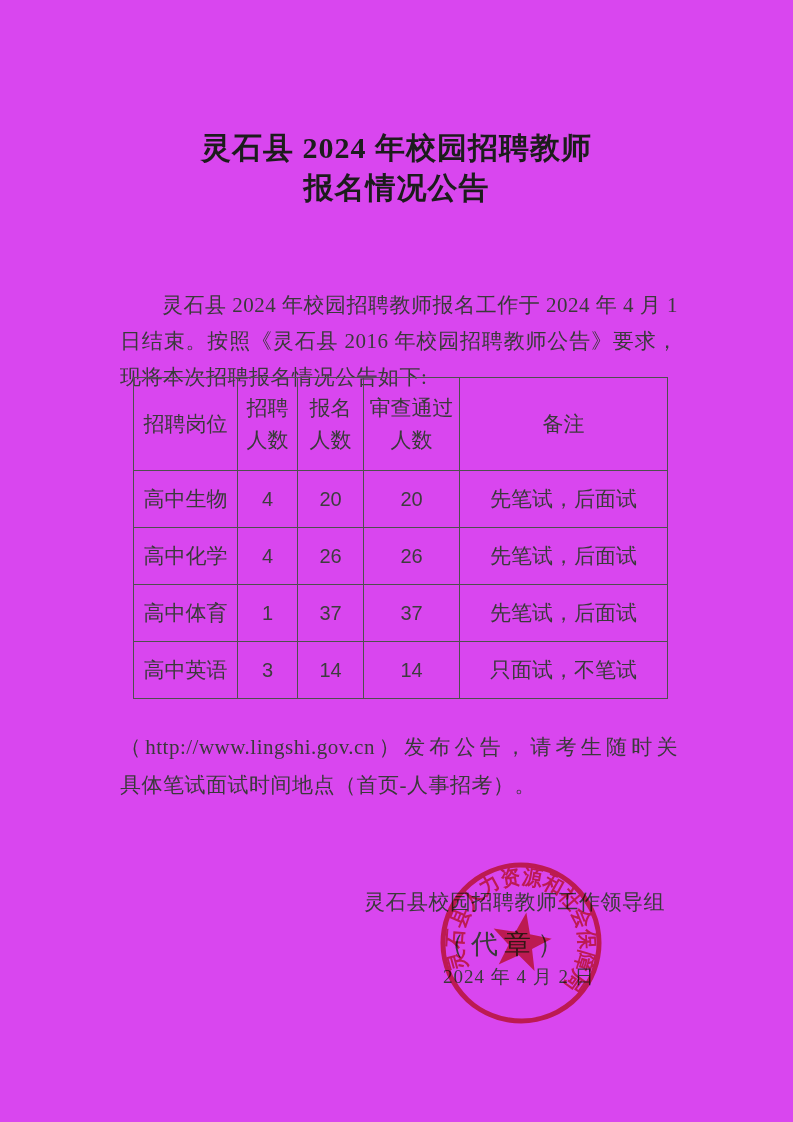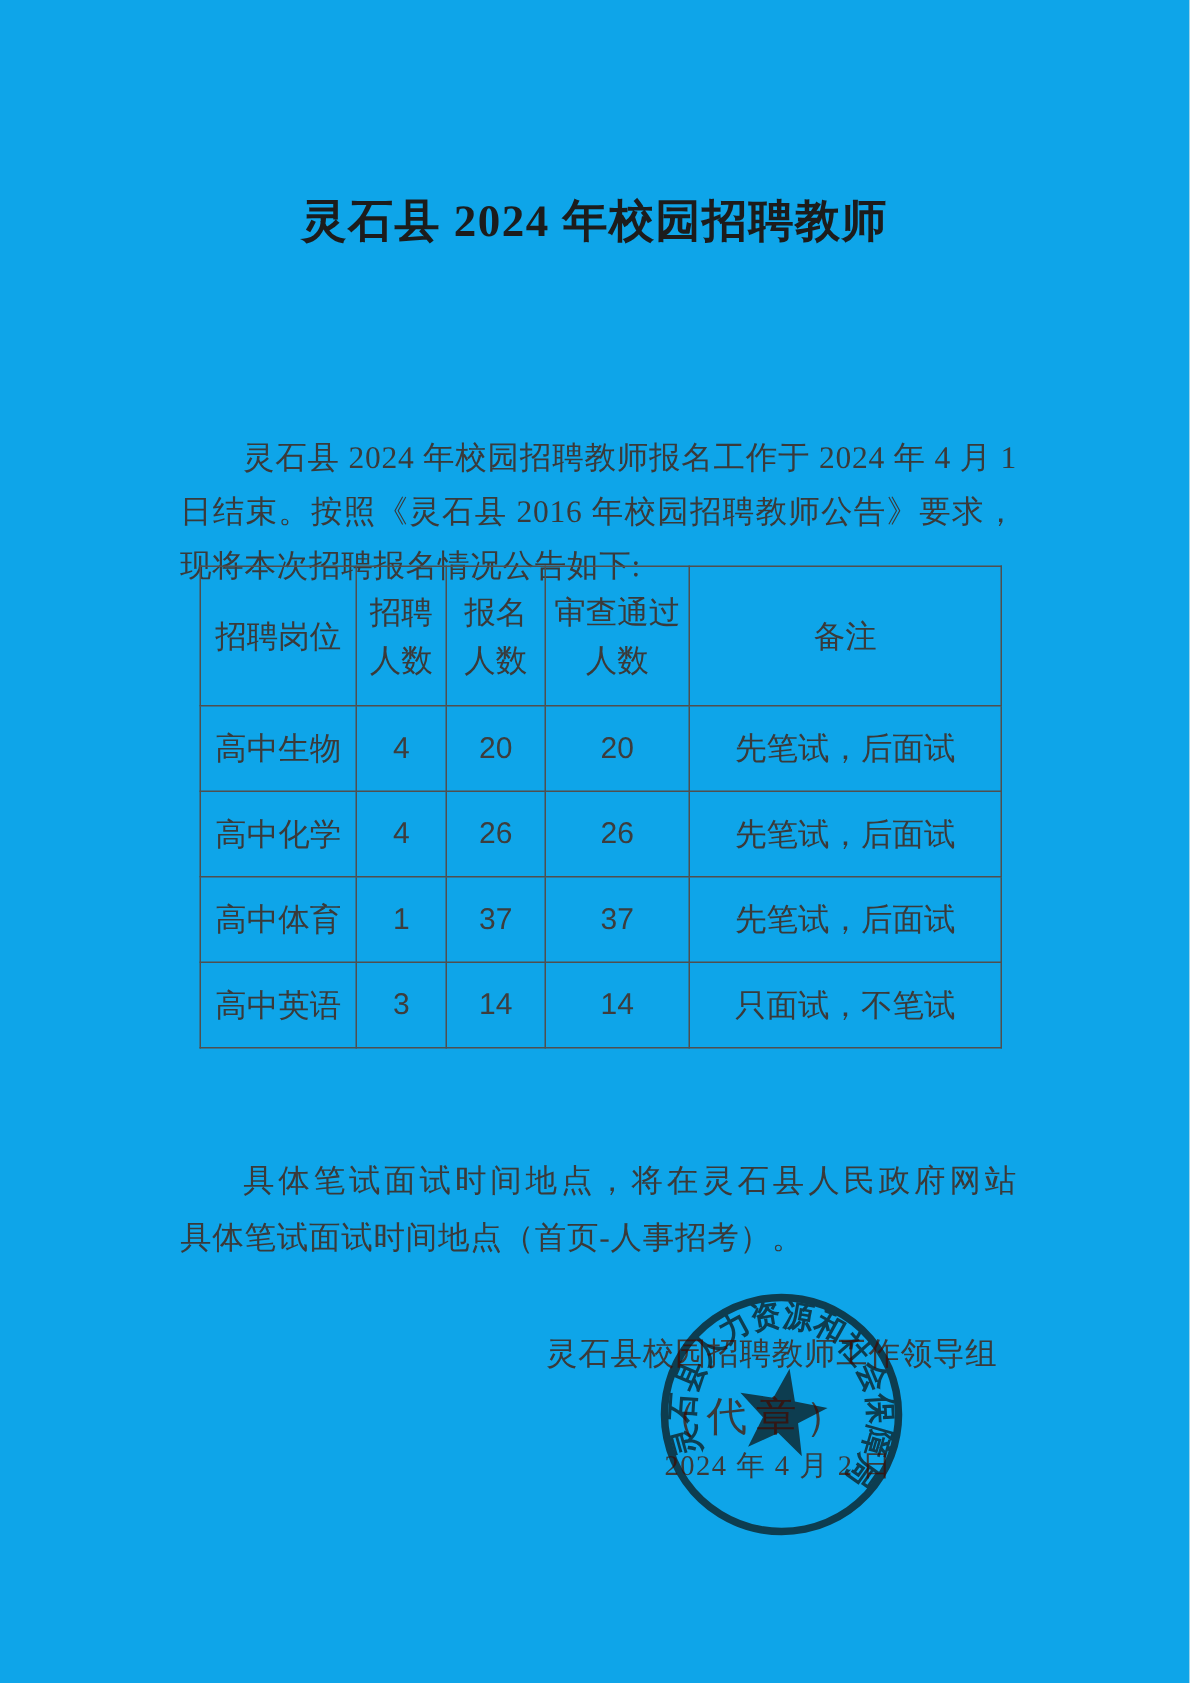--- a/index.html
+++ b/index.html
@@ -1,20 +1,20 @@
 <!DOCTYPE html>
 <html><head>
 <meta charset="utf-8">
 <style>
   html,body { margin:0; padding:0; background:#e8e8e8; }
   .page {
     position:relative;
     width:793px; height:1122px;
     margin:0 auto;
-    background:#0ea5e9;
+    background:#d946ef;
     overflow:hidden;
     font-family:"Liberation Serif","DejaVu Serif",serif;
     color:#333333;
   }
 
   
   .doc-title {
     position:absolute; top:128px; left:0; width:100%;
     text-align:center;
     font-size:30px; font-weight:bold; line-height:40px;
@@ -69,20 +69,21 @@
     font-weight:bold;
   }
 </style>
 </head>
 <body>
 
 <div class="page">
 
   <div class="doc-title">
     <div>灵石县 2024 年校园招聘教师</div>
+    <div>报名情况公告</div>
   </div>
 
   <div class="para para-1">
     <div class="pline jlast indent">灵石县 2024 年校园招聘教师报名工作于 2024 年 4 月 1</div>
     <div class="pline jlast">日结束。按照《灵石县 2016 年校园招聘教师公告》要求，</div>
     <div class="pline">现将本次招聘报名情况公告如下:</div>
   </div>
 
   <table class="report-table">
     <colgroup>
@@ -130,21 +131,21 @@
         <td>高中英语</td>
         <td class="num">3</td>
         <td class="num">14</td>
         <td class="num">14</td>
         <td>只面试，不笔试</td>
       </tr>
     </tbody>
   </table>
 
   <div class="para para-2">
-    <div class="pline jlast indent">具体笔试面试时间地点，将在灵石县人民政府网站</div>
+    <div class="pline jlast">（http://www.lingshi.gov.cn）发布公告，请考生随时关</div>
     <div class="pline">具体笔试面试时间地点（首页-人事招考）。</div>
   </div>
 
   <div class="sig-org">灵石县校园招聘教师工作领导组</div>
   <div class="sig-seal-note">（代章）</div>
   <div class="sig-date">2024 年 4 月 2 日</div>
 
   <svg class="seal" viewBox="-95 -95 190 190" xmlns="http://www.w3.org/2000/svg">
     <g transform="rotate(10)">
       <circle cx="0" cy="0" r="78" fill="none" stroke="#d8463e" stroke-width="5"></circle>

